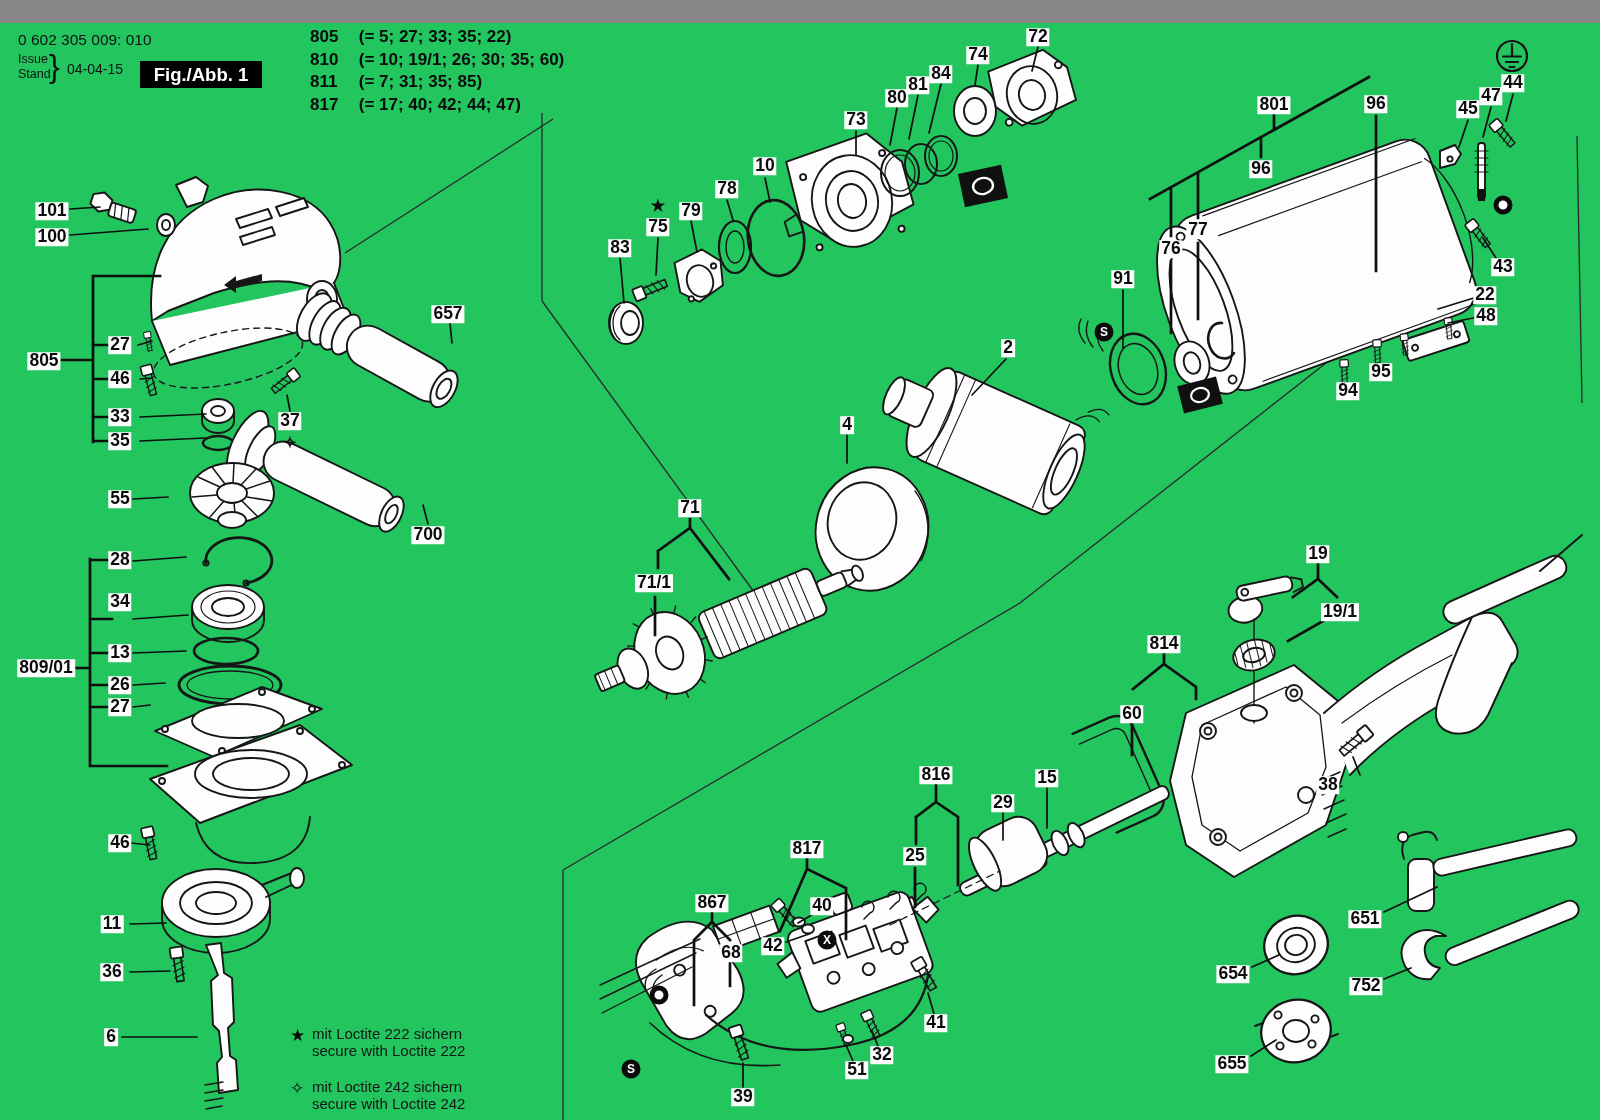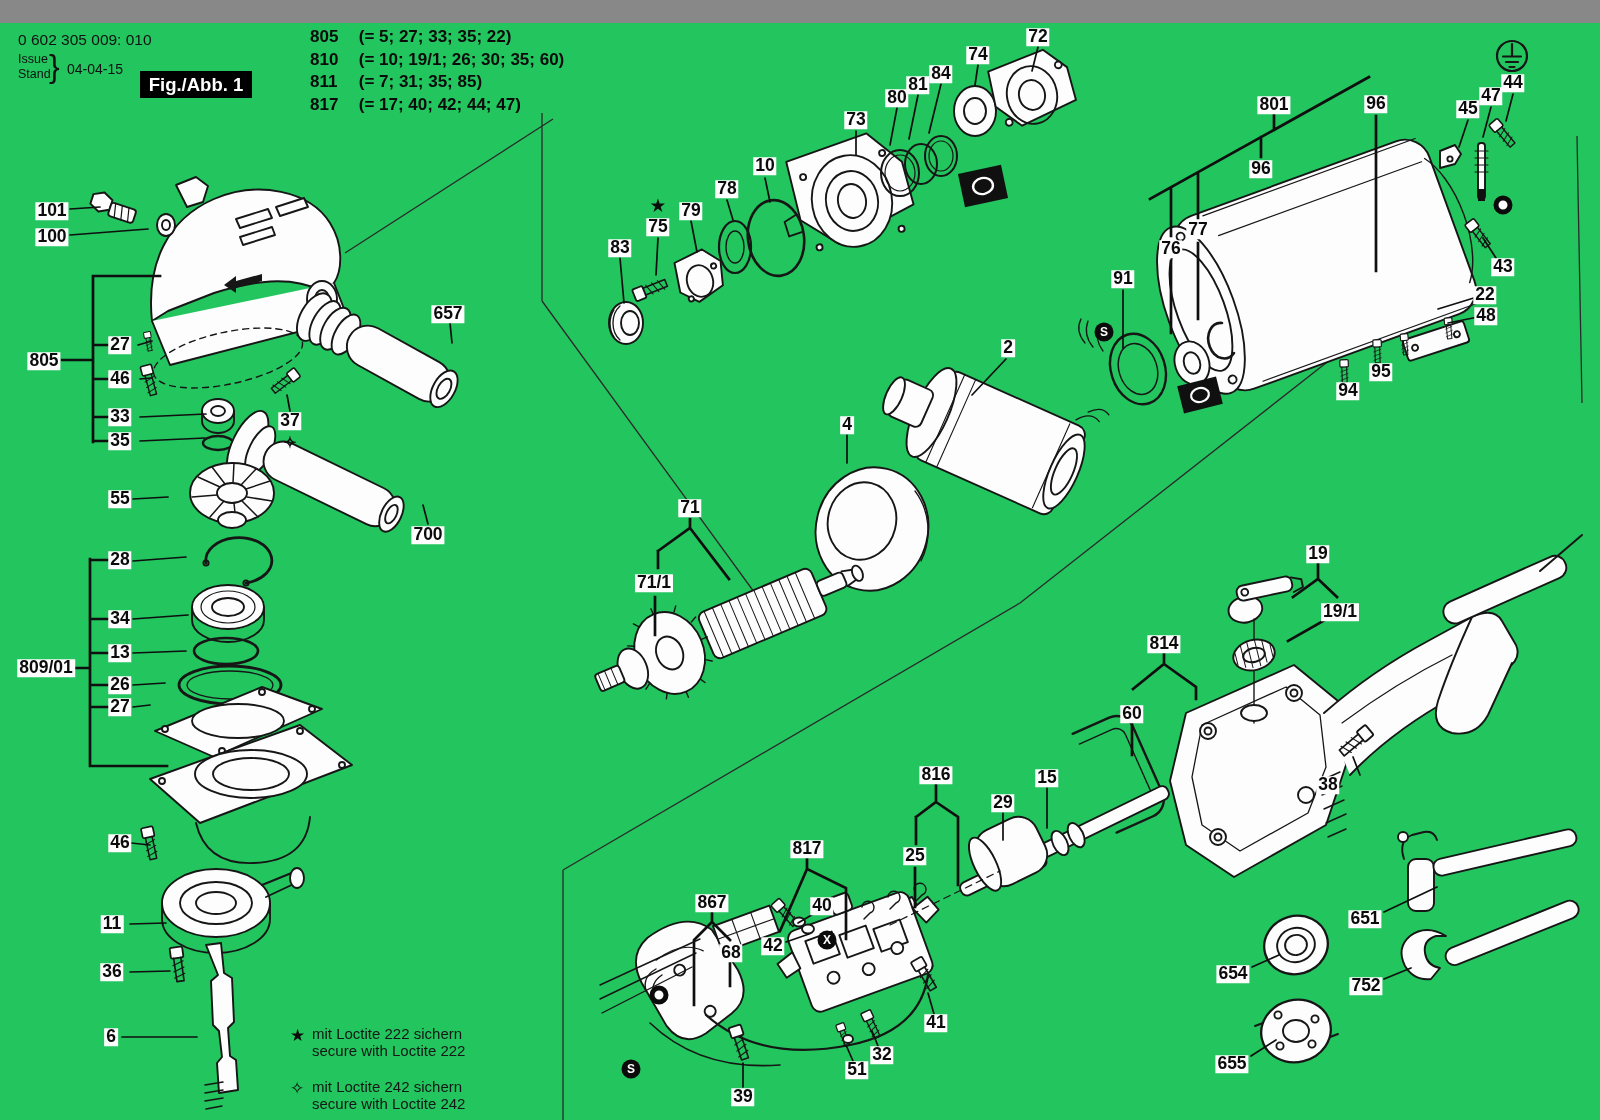--- a/index.html
+++ b/index.html
@@ -11,21 +11,21 @@
   .plabel.sym{font-size:16px;background:transparent;padding:0;}
   .badge{position:absolute;transform:translate(-50%,-50%);border-radius:50%;}
   .badge.filled{width:19px;height:19px;background:#0b0b0b;color:#fff;
                 font:700 12px/19px "Liberation Sans",sans-serif;text-align:center;}
   .badge.ring{width:9px;height:9px;background:#fdfdfd;border:5px solid #0b0b0b;}
   .hdr-pn{position:absolute;left:18px;top:8px;font:500 15.5px "Liberation Sans",sans-serif;color:#111;}
   .hdr-issue{position:absolute;left:18px;top:29px;font:400 12.5px "Liberation Sans",sans-serif;
              color:#111;line-height:15px;}
   .hdr-brace{position:absolute;left:49px;top:25px;font:300 32px "Liberation Sans",sans-serif;color:#111;}
   .hdr-date{position:absolute;left:67px;top:38px;font:400 14px "Liberation Sans",sans-serif;color:#111;}
-  .figbox{position:absolute;left:140px;top:48px;width:112px;height:27px;background:#000;color:#fff;
+  .figbox{position:absolute;left:140px;top:38px;width:122px;height:27px;background:#000;color:#fff;
           font:700 18.5px/27px "Liberation Sans",sans-serif;text-align:center;}
   .vlist{position:absolute;left:310px;top:4px;}
   .vrow{height:22.5px;font:700 17px "Liberation Sans",sans-serif;color:#0b0b0b;white-space:nowrap;}
   .vcode{display:inline-block;width:44px;}
   .legend{position:absolute;display:flex;align-items:flex-start;}
   .lsym{width:22px;font:400 17px "Liberation Sans",sans-serif;color:#0b0b0b;}
   .ltxt{font:400 15px/17px "Liberation Sans",sans-serif;color:#161616;}
   .notes{position:absolute;left:1406px;top:1018px;font:400 15px/17.2px "Liberation Sans",sans-serif;
          color:#1c1c1c;}
 </style>
@@ -481,21 +481,21 @@
       <div class="plabel" style="left: 120px; top: 356px;">46</div>
       <div class="plabel" style="left: 120px; top: 394px;">33</div>
       <div class="plabel" style="left: 120px; top: 418px;">35</div>
       <div class="plabel" style="left: 120px; top: 476px;">55</div>
       <div class="plabel" style="left: 290px; top: 398px;">37</div>
       <div class="plabel sym" style="left: 290px; top: 420px;">✧</div>
       <div class="plabel" style="left: 448px; top: 291px;">657</div>
       <div class="plabel" style="left: 428px; top: 512px;">700</div>
       <div class="plabel" style="left: 46px; top: 645px;">809/01</div>
       <div class="plabel" style="left: 120px; top: 537px;">28</div>
-      <div class="plabel" style="left: 120px; top: 596px;">34</div>
+      <div class="plabel" style="left: 120px; top: 579px;">34</div>
       <div class="plabel" style="left: 120px; top: 630px;">13</div>
       <div class="plabel" style="left: 120px; top: 662px;">26</div>
       <div class="plabel" style="left: 120px; top: 684px;">27</div>
       <div class="plabel" style="left: 120px; top: 820px;">46</div>
       <div class="plabel" style="left: 112px; top: 901px;">11</div>
       <div class="plabel" style="left: 112px; top: 949px;">36</div>
       <div class="plabel" style="left: 111px; top: 1014px;">6</div>
       <div class="plabel" style="left: 620px; top: 225px;">83</div>
       <div class="plabel sym" style="left: 658px; top: 183px;">★</div>
       <div class="plabel" style="left: 658px; top: 204px;">75</div>

